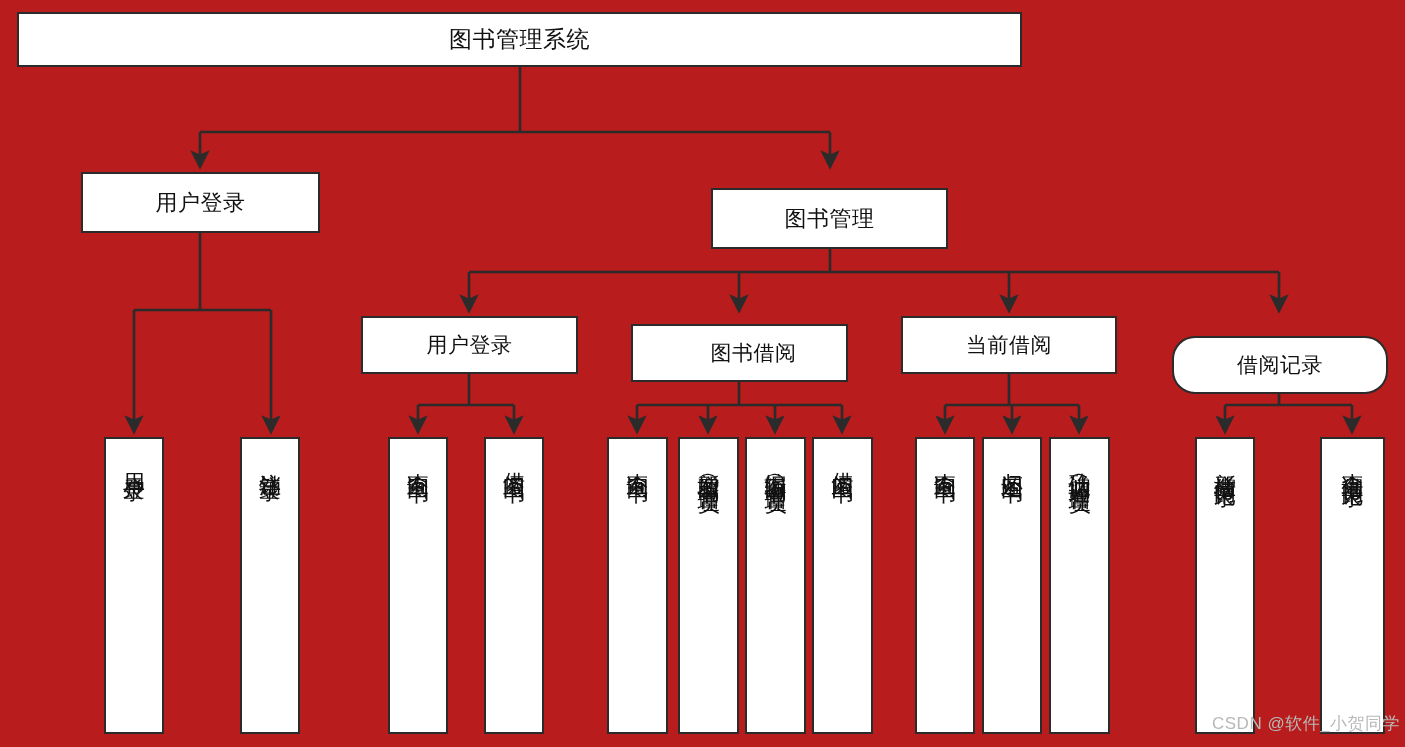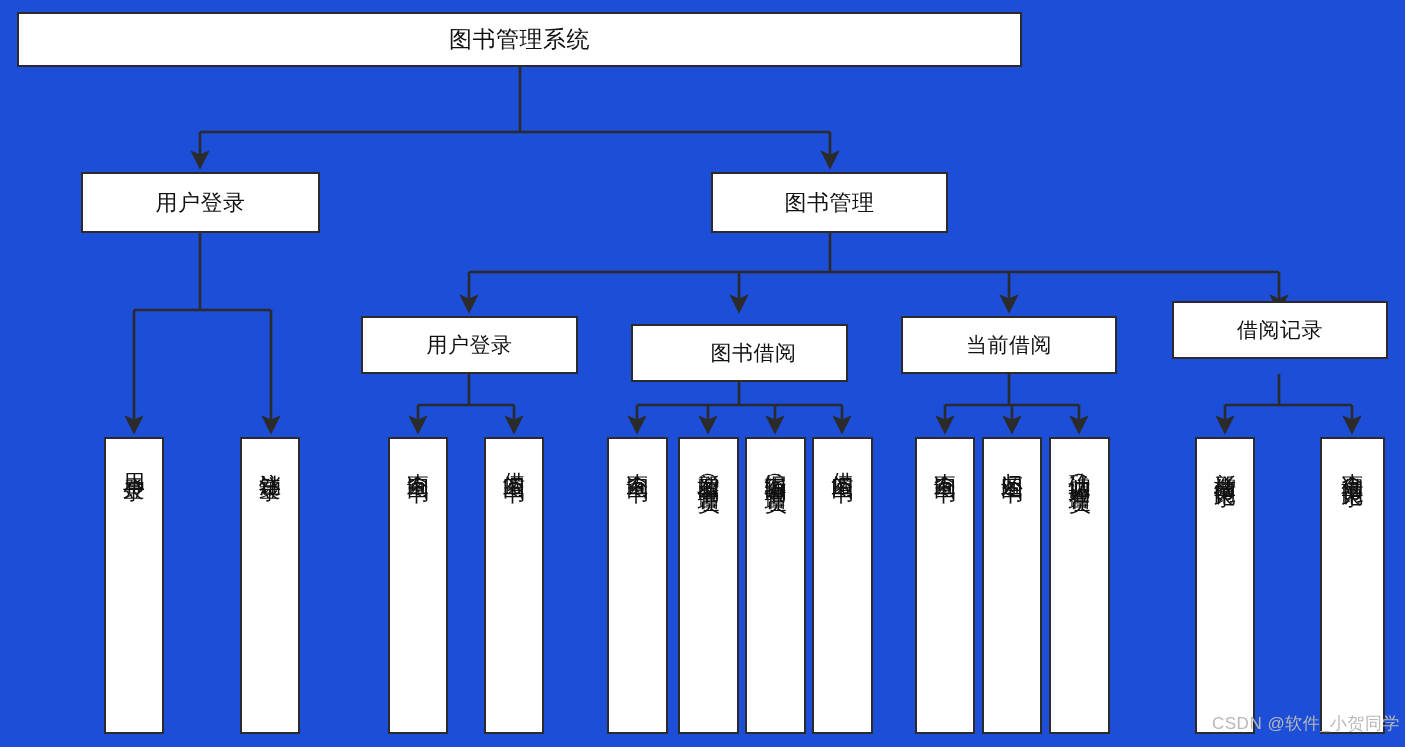--- a/index.html
+++ b/index.html
@@ -8,21 +8,21 @@
     background: #ffffff;
   }
   body {
     font-family: "Liberation Sans", "DejaVu Sans", sans-serif;
     color: #1a1a1a;
   }
   #canvas {
     position: relative;
     width: 1405px;
     height: 747px;
-    background: #1d4ed8;
+    background: #b91c1c;
     overflow: hidden;
   }
   svg.connectors {
     position: absolute;
     left: 0;
     top: 0;
     width: 1405px;
     height: 747px;
     pointer-events: none;
   }
@@ -122,34 +122,34 @@
     </g>
   </svg>
 
   <div class="node root" style="left:17px; top:12px; width:1005px; height:55px;">
     <span class="label">图书管理系统</span>
   </div>
 
   <div class="node level2" style="left:81px; top:172px; width:239px; height:61px;">
     <span class="label">用户登录</span>
   </div>
-  <div class="node level2" style="left:711px; top:172px; width:237px; height:61px;text-align:center;">
+  <div class="node level2" style="left:711px; top:188px; width:237px; height:61px;text-align:center;">
     <span class="label">图书管理</span>
   </div>
 
   <div class="node level3" style="left:361px; top:316px; width:217px; height:58px;">
     <span class="label">用户登录</span>
   </div>
   <div class="node level3" style="left:631px; top:324px; width:217px; height:58px;padding-left:28px;">
     <span class="label">图书借阅</span>
   </div>
   <div class="node level3" style="left:901px; top:316px; width:216px; height:58px;">
     <span class="label">当前借阅</span>
   </div>
-  <div class="node level3" style="left:1172px; top:301px; width:216px; height:58px;">
+  <div class="node level3" style="left:1172px; top:336px; width:216px; height:58px;border-radius:23px;">
     <span class="label">借阅记录</span>
   </div>
 
   <div class="node leaf" style="left:104px; top:437px; width:60px; height:297px;">
     <span class="label">用户登录</span>
   </div>
   <div class="node leaf" style="left:240px; top:437px; width:60px; height:297px;">
     <span class="label">注销登录</span>
   </div>
   <div class="node leaf" style="left:388px; top:437px; width:60px; height:297px;">

